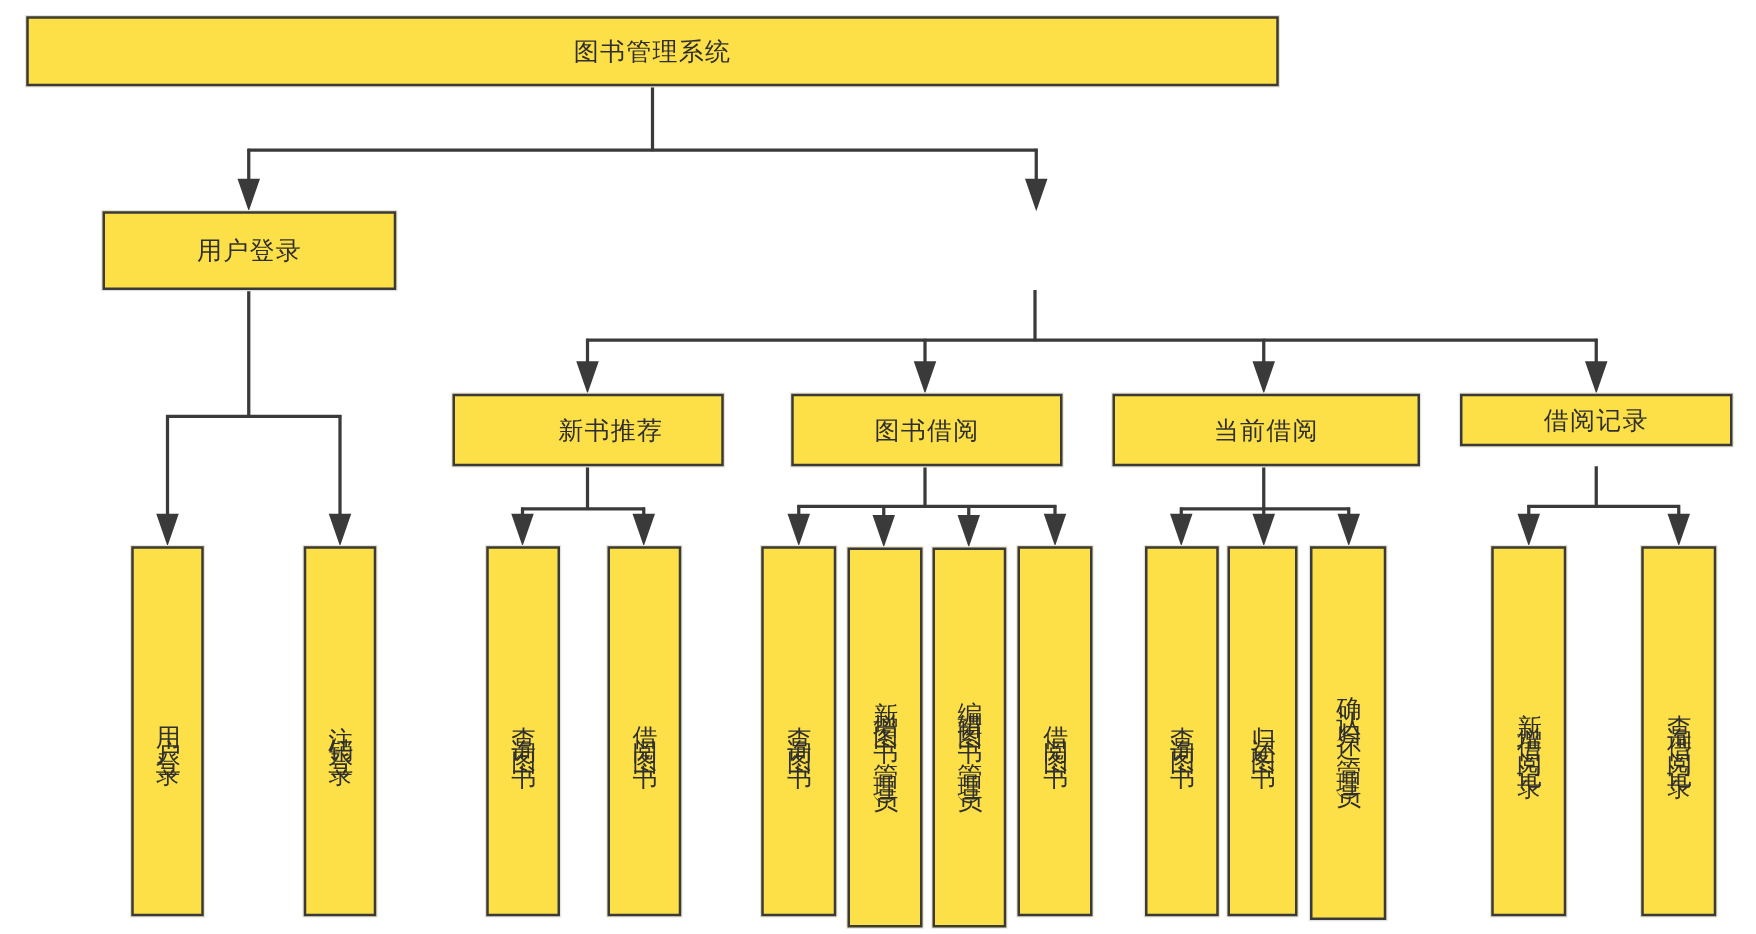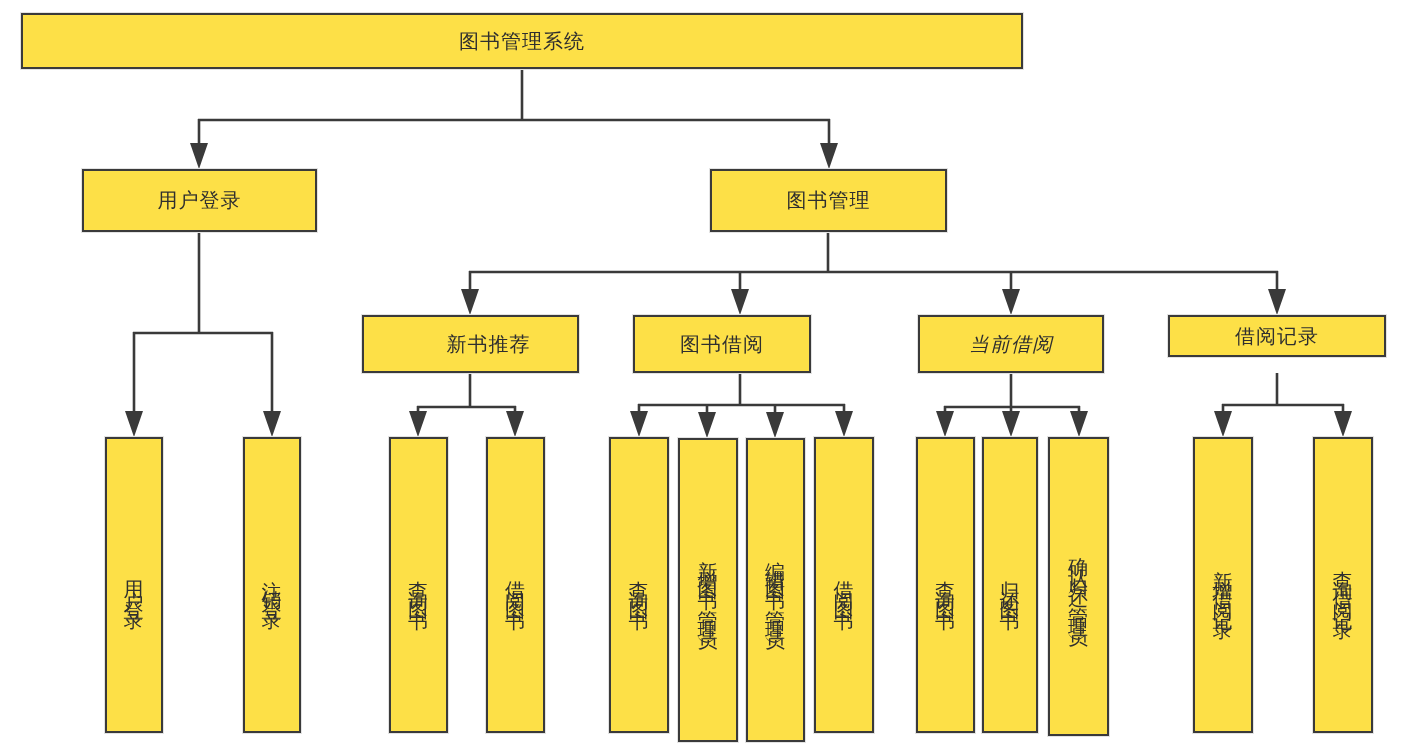--- a/index.html
+++ b/index.html
@@ -58,22 +58,22 @@
     line-height:1;
     font-size:20px;
     white-space:normal;
   }
   
   #root-box      {left:21px;  top:13px;  width:1002px; height:56px;}
   #user-login-box{left:82px;  top:169px; width:235px;  height:63px;}
   #book-mgmt-box {left:710px; top:169px; width:237px;  height:63px;}
 
   #new-book-box  {left:362px; top:315px; width:217px; height:58px;padding-left:36px;}
-  #borrowing-box {left:633px; top:315px; width:178px; height:58px;}
-  #current-box   {left:918px; top:315px; width:186px; height:58px;font-style:italic;}
+  #borrowing-box {left:633px; top:315px; width:217px; height:58px;}
+  #current-box   {left:890px; top:315px; width:246px; height:58px;}
   #records-box   {left:1168px;top:315px; width:218px; height:42px;}
 
   .leaf{top:437px; height:296px; width:58px;}
   #leaf-user-login    {left:105px;}
   #leaf-logout        {left:243px;}
   #leaf-query-1       {left:389px; width:59px;}
   #leaf-borrow-1      {left:486px; width:59px;}
   #leaf-query-2       {left:609px; width:60px;}
   #leaf-add-book      {left:678px; width:60px; top:438px; height:304px;}
   #leaf-edit-book     {left:746px; width:59px; top:438px; height:304px;}
@@ -162,23 +162,20 @@
     <polygon points="1334,411 1352,411 1343,437"></polygon>
   </svg>
 
   <div class="node" id="root-box">
     <span class="lbl">图书管理系统</span>
   </div>
 
   <div class="node" id="user-login-box">
     <span class="lbl">用户登录</span>
   </div>
-  <div class="node" id="book-mgmt-box">
-    <span class="lbl">图书管理</span>
-  </div>
 
   <div class="node" id="new-book-box">
     <span class="lbl">新书推荐</span>
   </div>
   <div class="node" id="borrowing-box">
     <span class="lbl">图书借阅</span>
   </div>
   <div class="node" id="current-box">
     <span class="lbl">当前借阅</span>
   </div>

